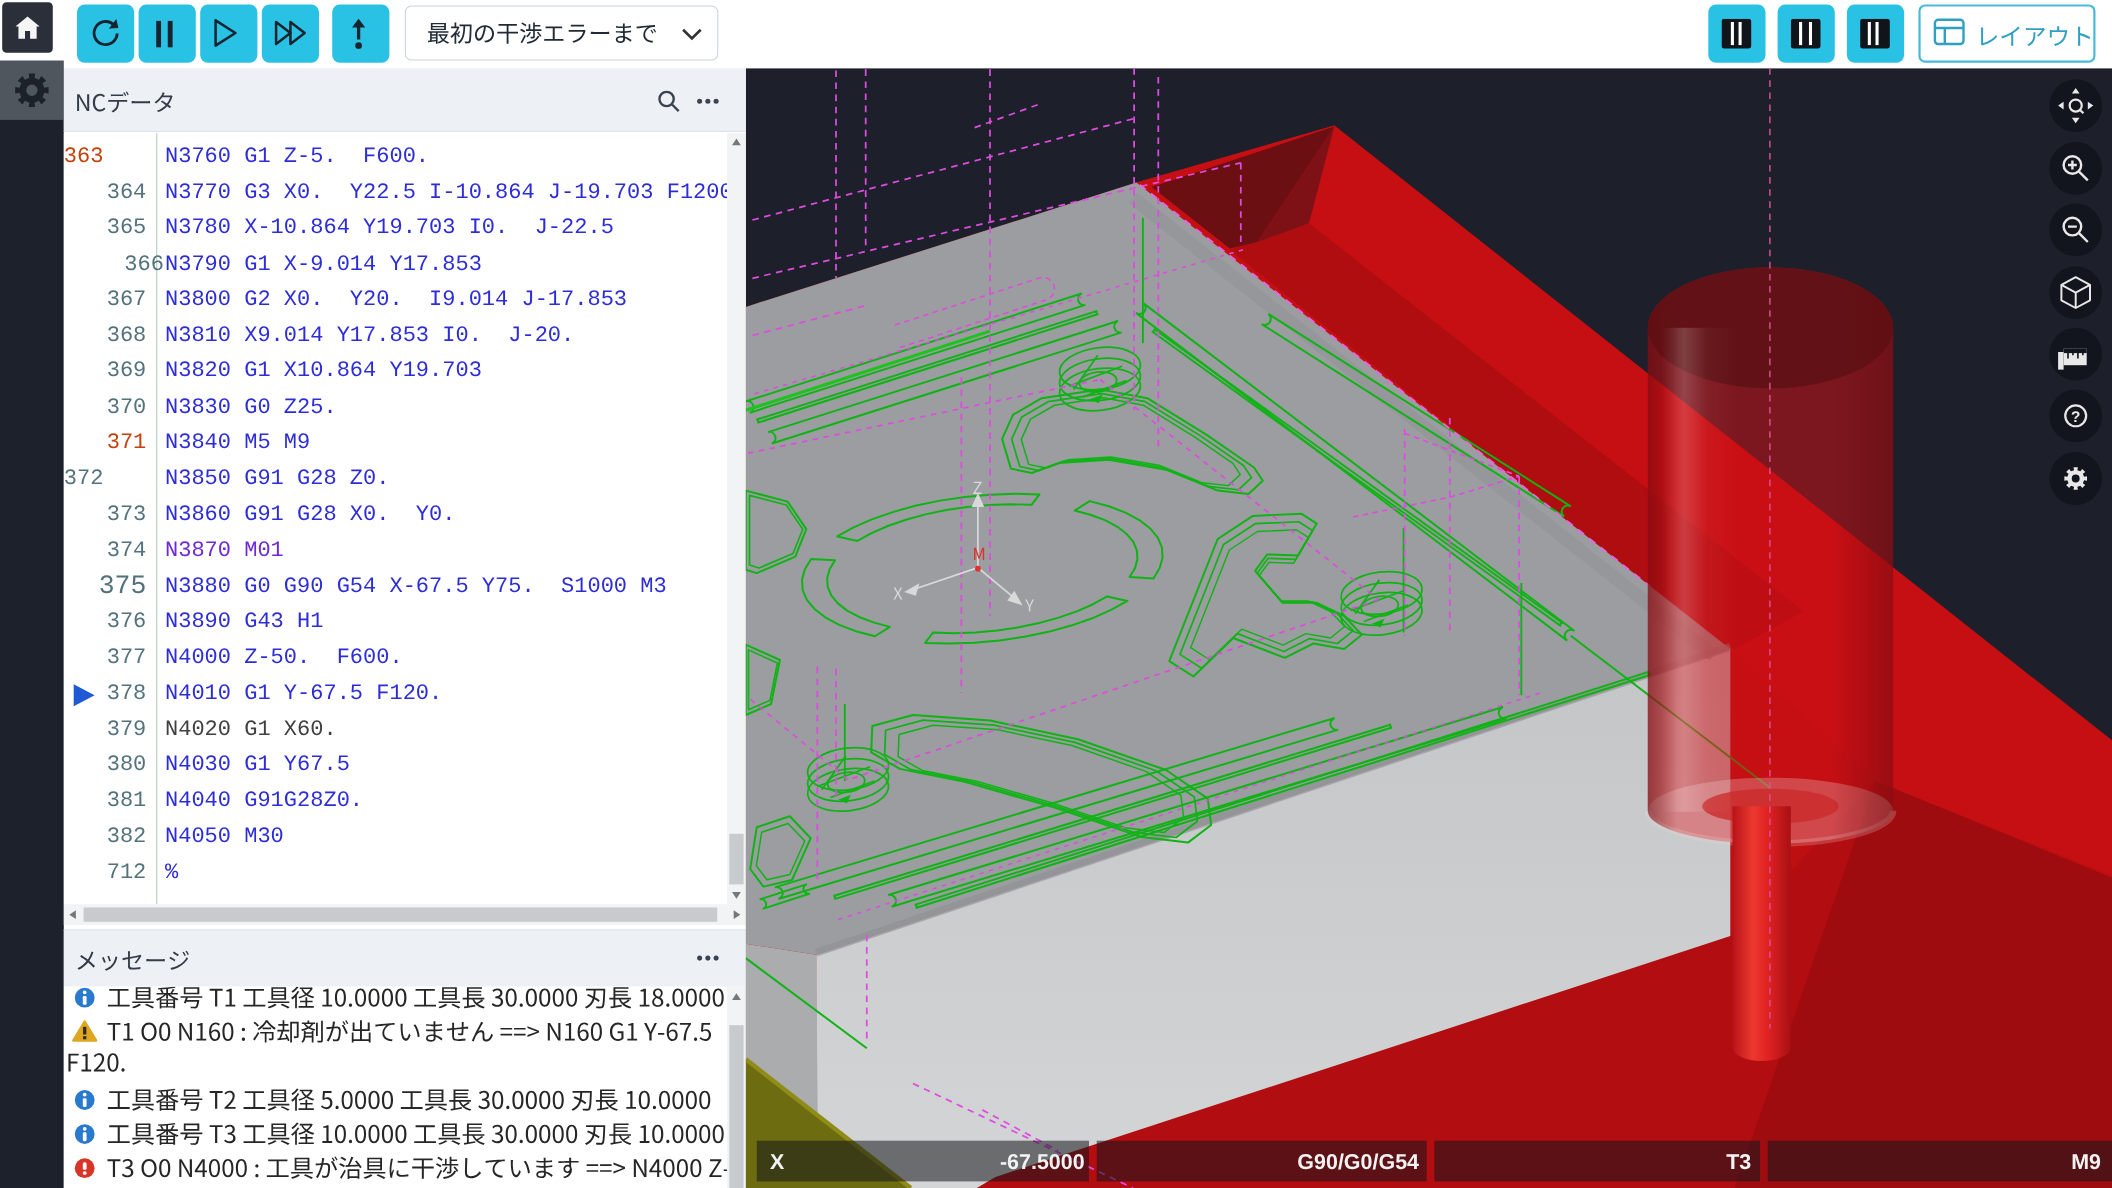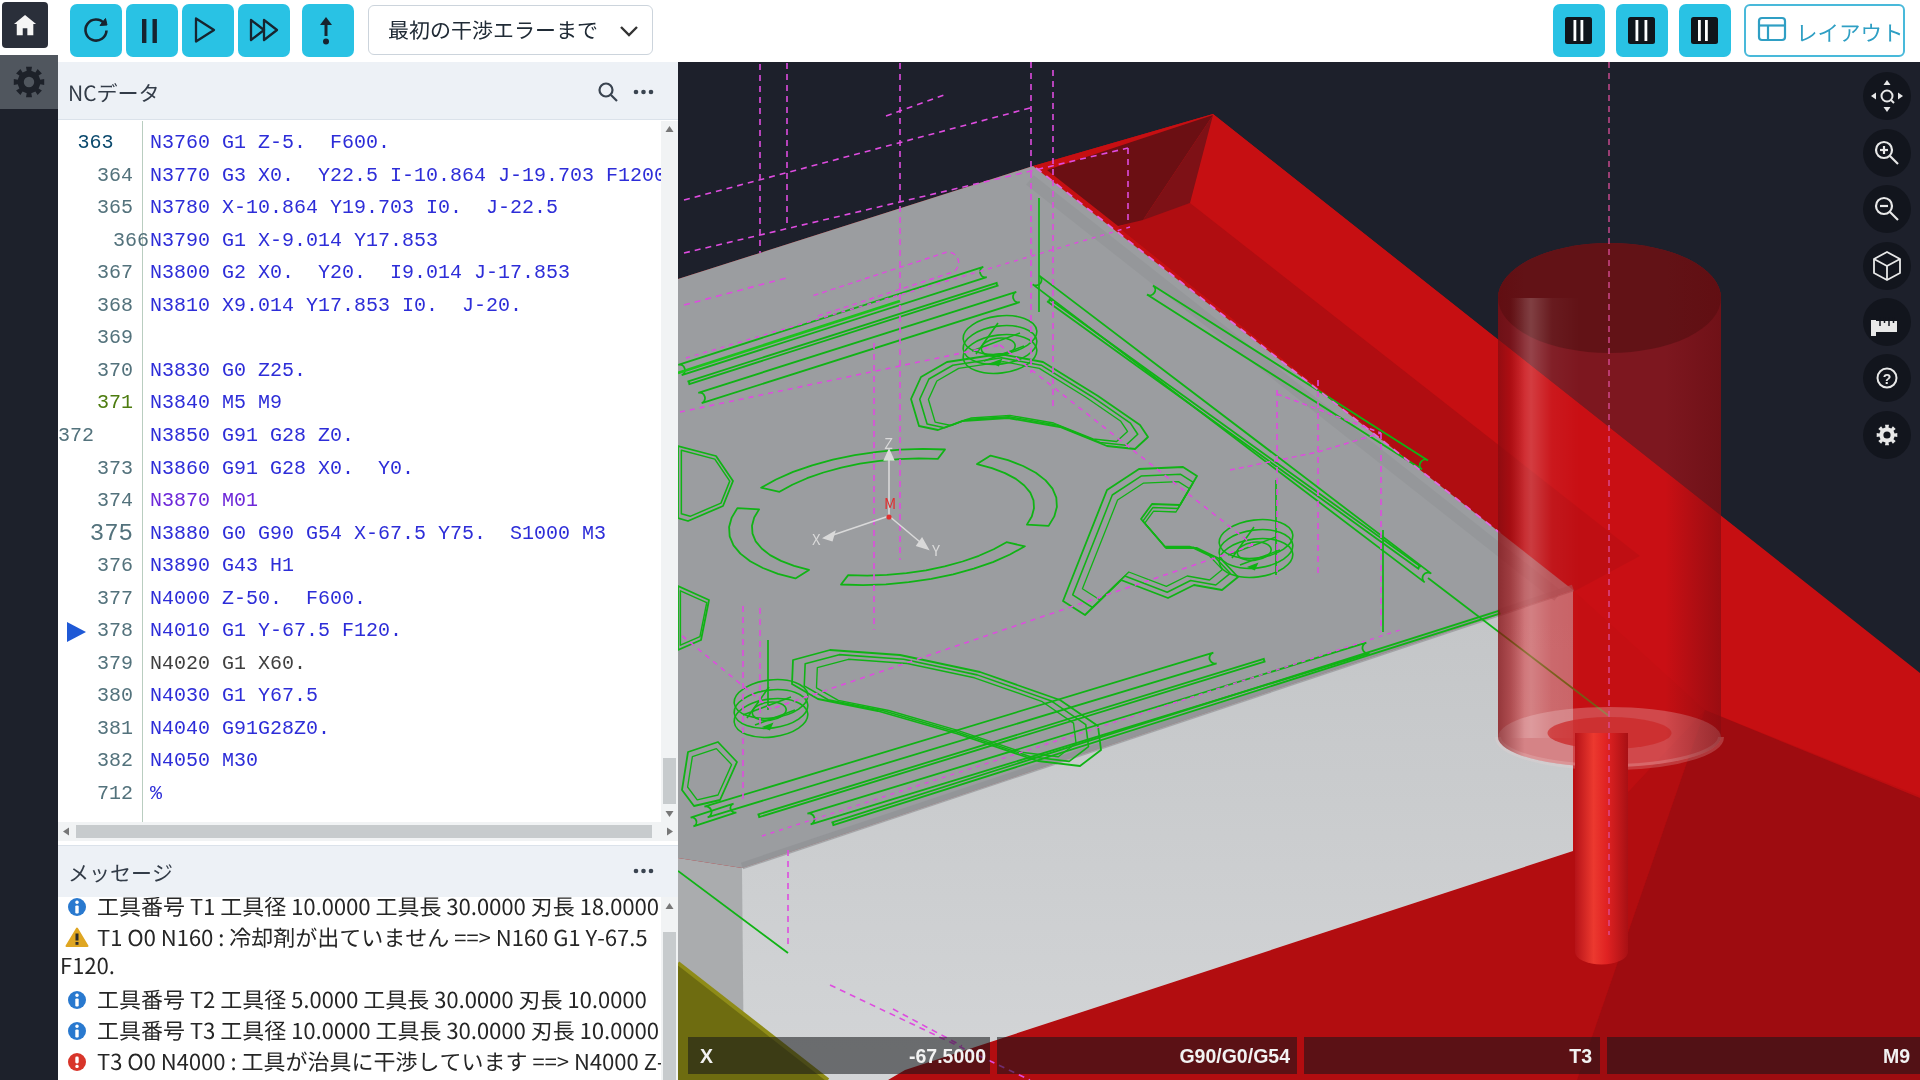--- a/index.html
+++ b/index.html
@@ -100,36 +100,37 @@
       <line x1="13" y1="13" x2="19" y2="19"></line>
     </g>
     <g transform="translate(578,30)" fill="#3a4450">
       <circle cx="0" cy="0" r="2.3"></circle>
       <circle cx="7.5" cy="0" r="2.3"></circle>
       <circle cx="15" cy="0" r="2.3"></circle>
     </g>
   </svg>
 <div class="abs" style="left:58px;top:121px;width:603px;height:701px;background:#fff;overflow:hidden">
 <div class="abs" style="left:83.5px;top:0;width:1px;height:701px;background:#b9cdc0"></div>
-<div class="abs" style="left:0;top:6.0px;width:75px;text-align:center;font-family:'Liberation Mono',monospace;font-size:20px;line-height:32.55px;color:#0c4a6e">363</div>
+<div class="abs" style="left:0;top:6.0px;width:75px;text-align:left;font-family:'Liberation Mono',monospace;font-size:20px;line-height:32.55px;color:#c2410c">363</div>
 <div class="abs" style="left:92px;top:6.0px;white-space:pre;font-family:'Liberation Mono',monospace;font-size:20px;line-height:32.55px;color:#2d2dd8">N3760 G1 Z-5.  F600.</div>
 <div class="abs" style="left:0;top:38.5px;width:75px;text-align:right;font-family:'Liberation Mono',monospace;font-size:20px;line-height:32.55px;color:#53727c">364</div>
 <div class="abs" style="left:92px;top:38.5px;white-space:pre;font-family:'Liberation Mono',monospace;font-size:20px;line-height:32.55px;color:#2d2dd8">N3770 G3 X0.  Y22.5 I-10.864 J-19.703 F1200.</div>
 <div class="abs" style="left:0;top:71.1px;width:75px;text-align:right;font-family:'Liberation Mono',monospace;font-size:20px;line-height:32.55px;color:#53727c">365</div>
 <div class="abs" style="left:92px;top:71.1px;white-space:pre;font-family:'Liberation Mono',monospace;font-size:20px;line-height:32.55px;color:#2d2dd8">N3780 X-10.864 Y19.703 I0.  J-22.5</div>
 <div class="abs" style="left:16px;top:103.6px;width:75px;text-align:right;font-family:'Liberation Mono',monospace;font-size:20px;line-height:32.55px;color:#53727c">366</div>
 <div class="abs" style="left:92px;top:103.6px;white-space:pre;font-family:'Liberation Mono',monospace;font-size:20px;line-height:32.55px;color:#2d2dd8">N3790 G1 X-9.014 Y17.853</div>
 <div class="abs" style="left:0;top:136.2px;width:75px;text-align:right;font-family:'Liberation Mono',monospace;font-size:20px;line-height:32.55px;color:#53727c">367</div>
 <div class="abs" style="left:92px;top:136.2px;white-space:pre;font-family:'Liberation Mono',monospace;font-size:20px;line-height:32.55px;color:#2d2dd8">N3800 G2 X0.  Y20.  I9.014 J-17.853</div>
 <div class="abs" style="left:0;top:168.8px;width:75px;text-align:right;font-family:'Liberation Mono',monospace;font-size:20px;line-height:32.55px;color:#53727c">368</div>
 <div class="abs" style="left:92px;top:168.8px;white-space:pre;font-family:'Liberation Mono',monospace;font-size:20px;line-height:32.55px;color:#2d2dd8">N3810 X9.014 Y17.853 I0.  J-20.</div>
 <div class="abs" style="left:0;top:201.3px;width:75px;text-align:right;font-family:'Liberation Mono',monospace;font-size:20px;line-height:32.55px;color:#53727c">369</div>
+<div class="abs" style="left:92px;top:201.3px;white-space:pre;font-family:'Liberation Mono',monospace;font-size:20px;line-height:32.55px;color:#2d2dd8">N3820 G1 X10.864 Y19.703</div>
 <div class="abs" style="left:0;top:233.8px;width:75px;text-align:right;font-family:'Liberation Mono',monospace;font-size:20px;line-height:32.55px;color:#53727c">370</div>
 <div class="abs" style="left:92px;top:233.8px;white-space:pre;font-family:'Liberation Mono',monospace;font-size:20px;line-height:32.55px;color:#2d2dd8">N3830 G0 Z25.</div>
-<div class="abs" style="left:0;top:266.4px;width:75px;text-align:right;font-family:'Liberation Mono',monospace;font-size:20px;line-height:32.55px;color:#4d7c0f">371</div>
+<div class="abs" style="left:0;top:266.4px;width:75px;text-align:right;font-family:'Liberation Mono',monospace;font-size:20px;line-height:32.55px;color:#c2410c">371</div>
 <div class="abs" style="left:92px;top:266.4px;white-space:pre;font-family:'Liberation Mono',monospace;font-size:20px;line-height:32.55px;color:#2d2dd8">N3840 M5 M9</div>
 <div class="abs" style="left:0;top:298.9px;width:75px;font-family:'Liberation Mono',monospace;font-size:20px;line-height:32.55px;color:#53727c">372</div>
 <div class="abs" style="left:92px;top:298.9px;white-space:pre;font-family:'Liberation Mono',monospace;font-size:20px;line-height:32.55px;color:#2d2dd8">N3850 G91 G28 Z0.</div>
 <div class="abs" style="left:0;top:331.5px;width:75px;text-align:right;font-family:'Liberation Mono',monospace;font-size:20px;line-height:32.55px;color:#53727c">373</div>
 <div class="abs" style="left:92px;top:331.5px;white-space:pre;font-family:'Liberation Mono',monospace;font-size:20px;line-height:32.55px;color:#2d2dd8">N3860 G91 G28 X0.  Y0.</div>
 <div class="abs" style="left:0;top:364.0px;width:75px;text-align:right;font-family:'Liberation Mono',monospace;font-size:20px;line-height:32.55px;color:#53727c">374</div>
 <div class="abs" style="left:92px;top:364.0px;white-space:pre;font-family:'Liberation Mono',monospace;font-size:20px;line-height:32.55px;color:#6d28d9">N3870 M01</div>
 <div class="abs" style="left:0;top:396.6px;width:75px;text-align:right;font-family:'Liberation Mono',monospace;font-size:24px;line-height:32.55px;color:#53727c">375</div>
 <div class="abs" style="left:92px;top:396.6px;white-space:pre;font-family:'Liberation Mono',monospace;font-size:20px;line-height:32.55px;color:#2d2dd8">N3880 G0 G90 G54 X-67.5 Y75.  S1000 M3</div>
 <div class="abs" style="left:0;top:429.1px;width:75px;text-align:right;font-family:'Liberation Mono',monospace;font-size:20px;line-height:32.55px;color:#53727c">376</div>

